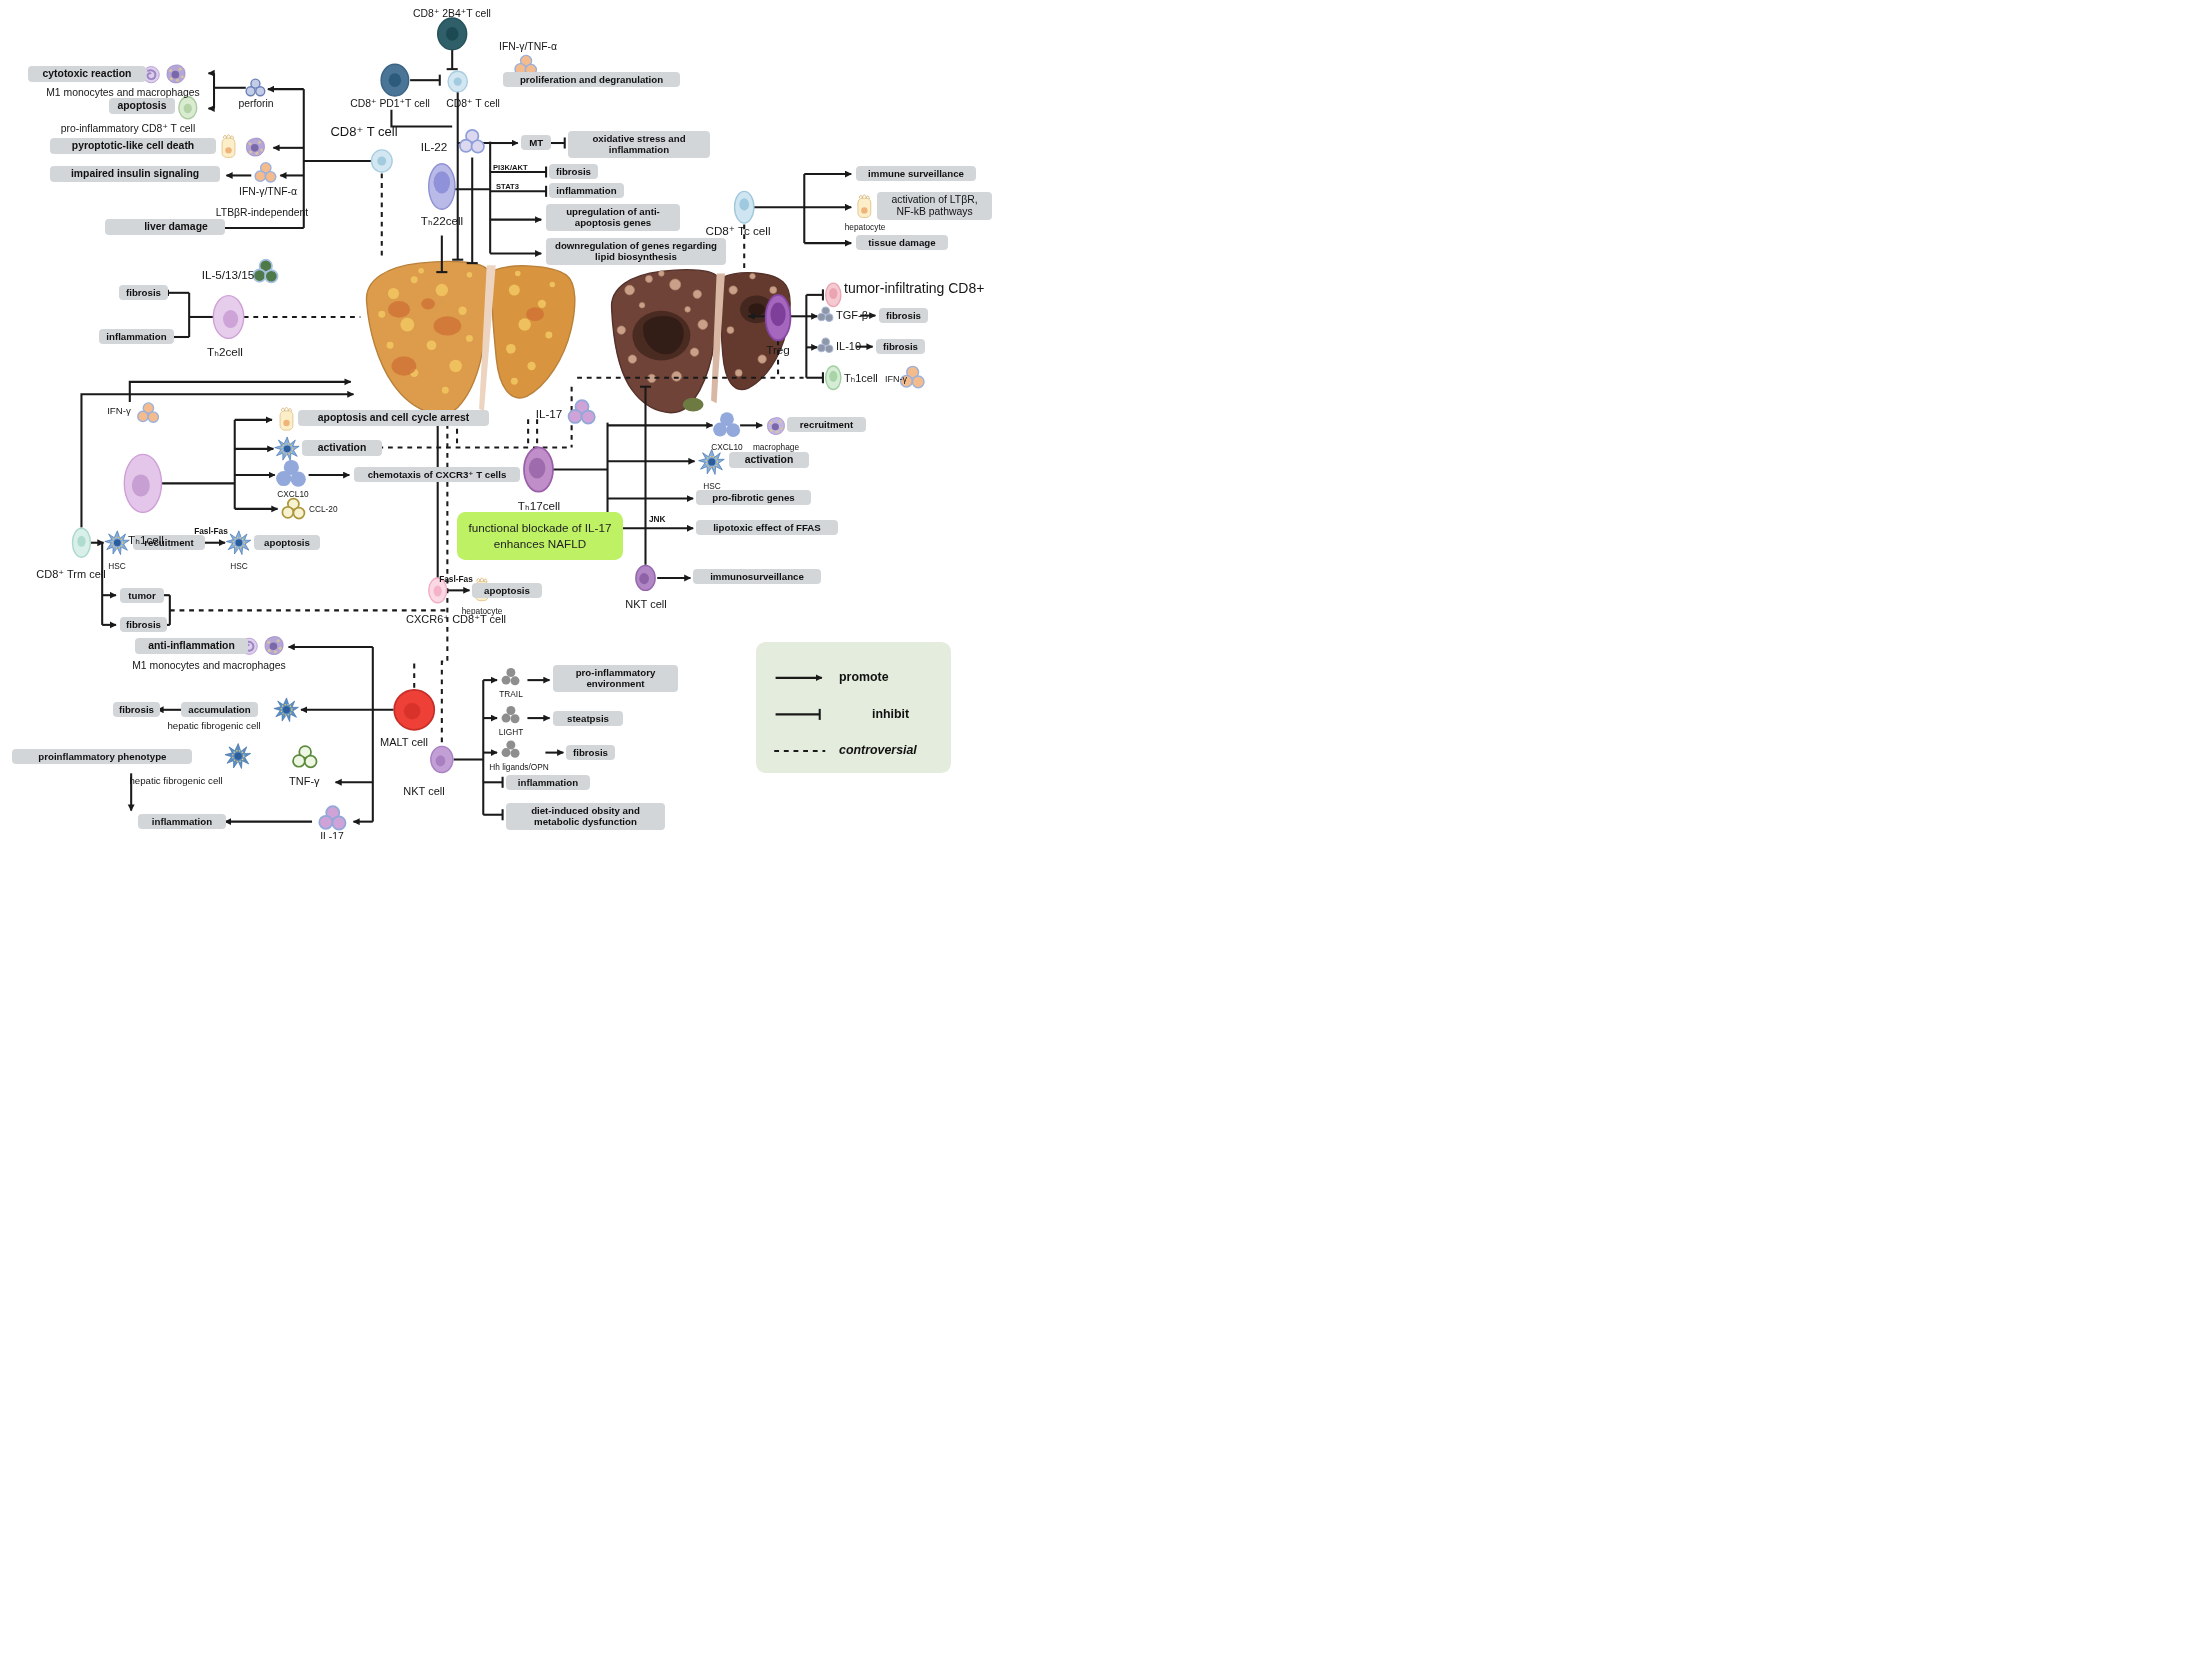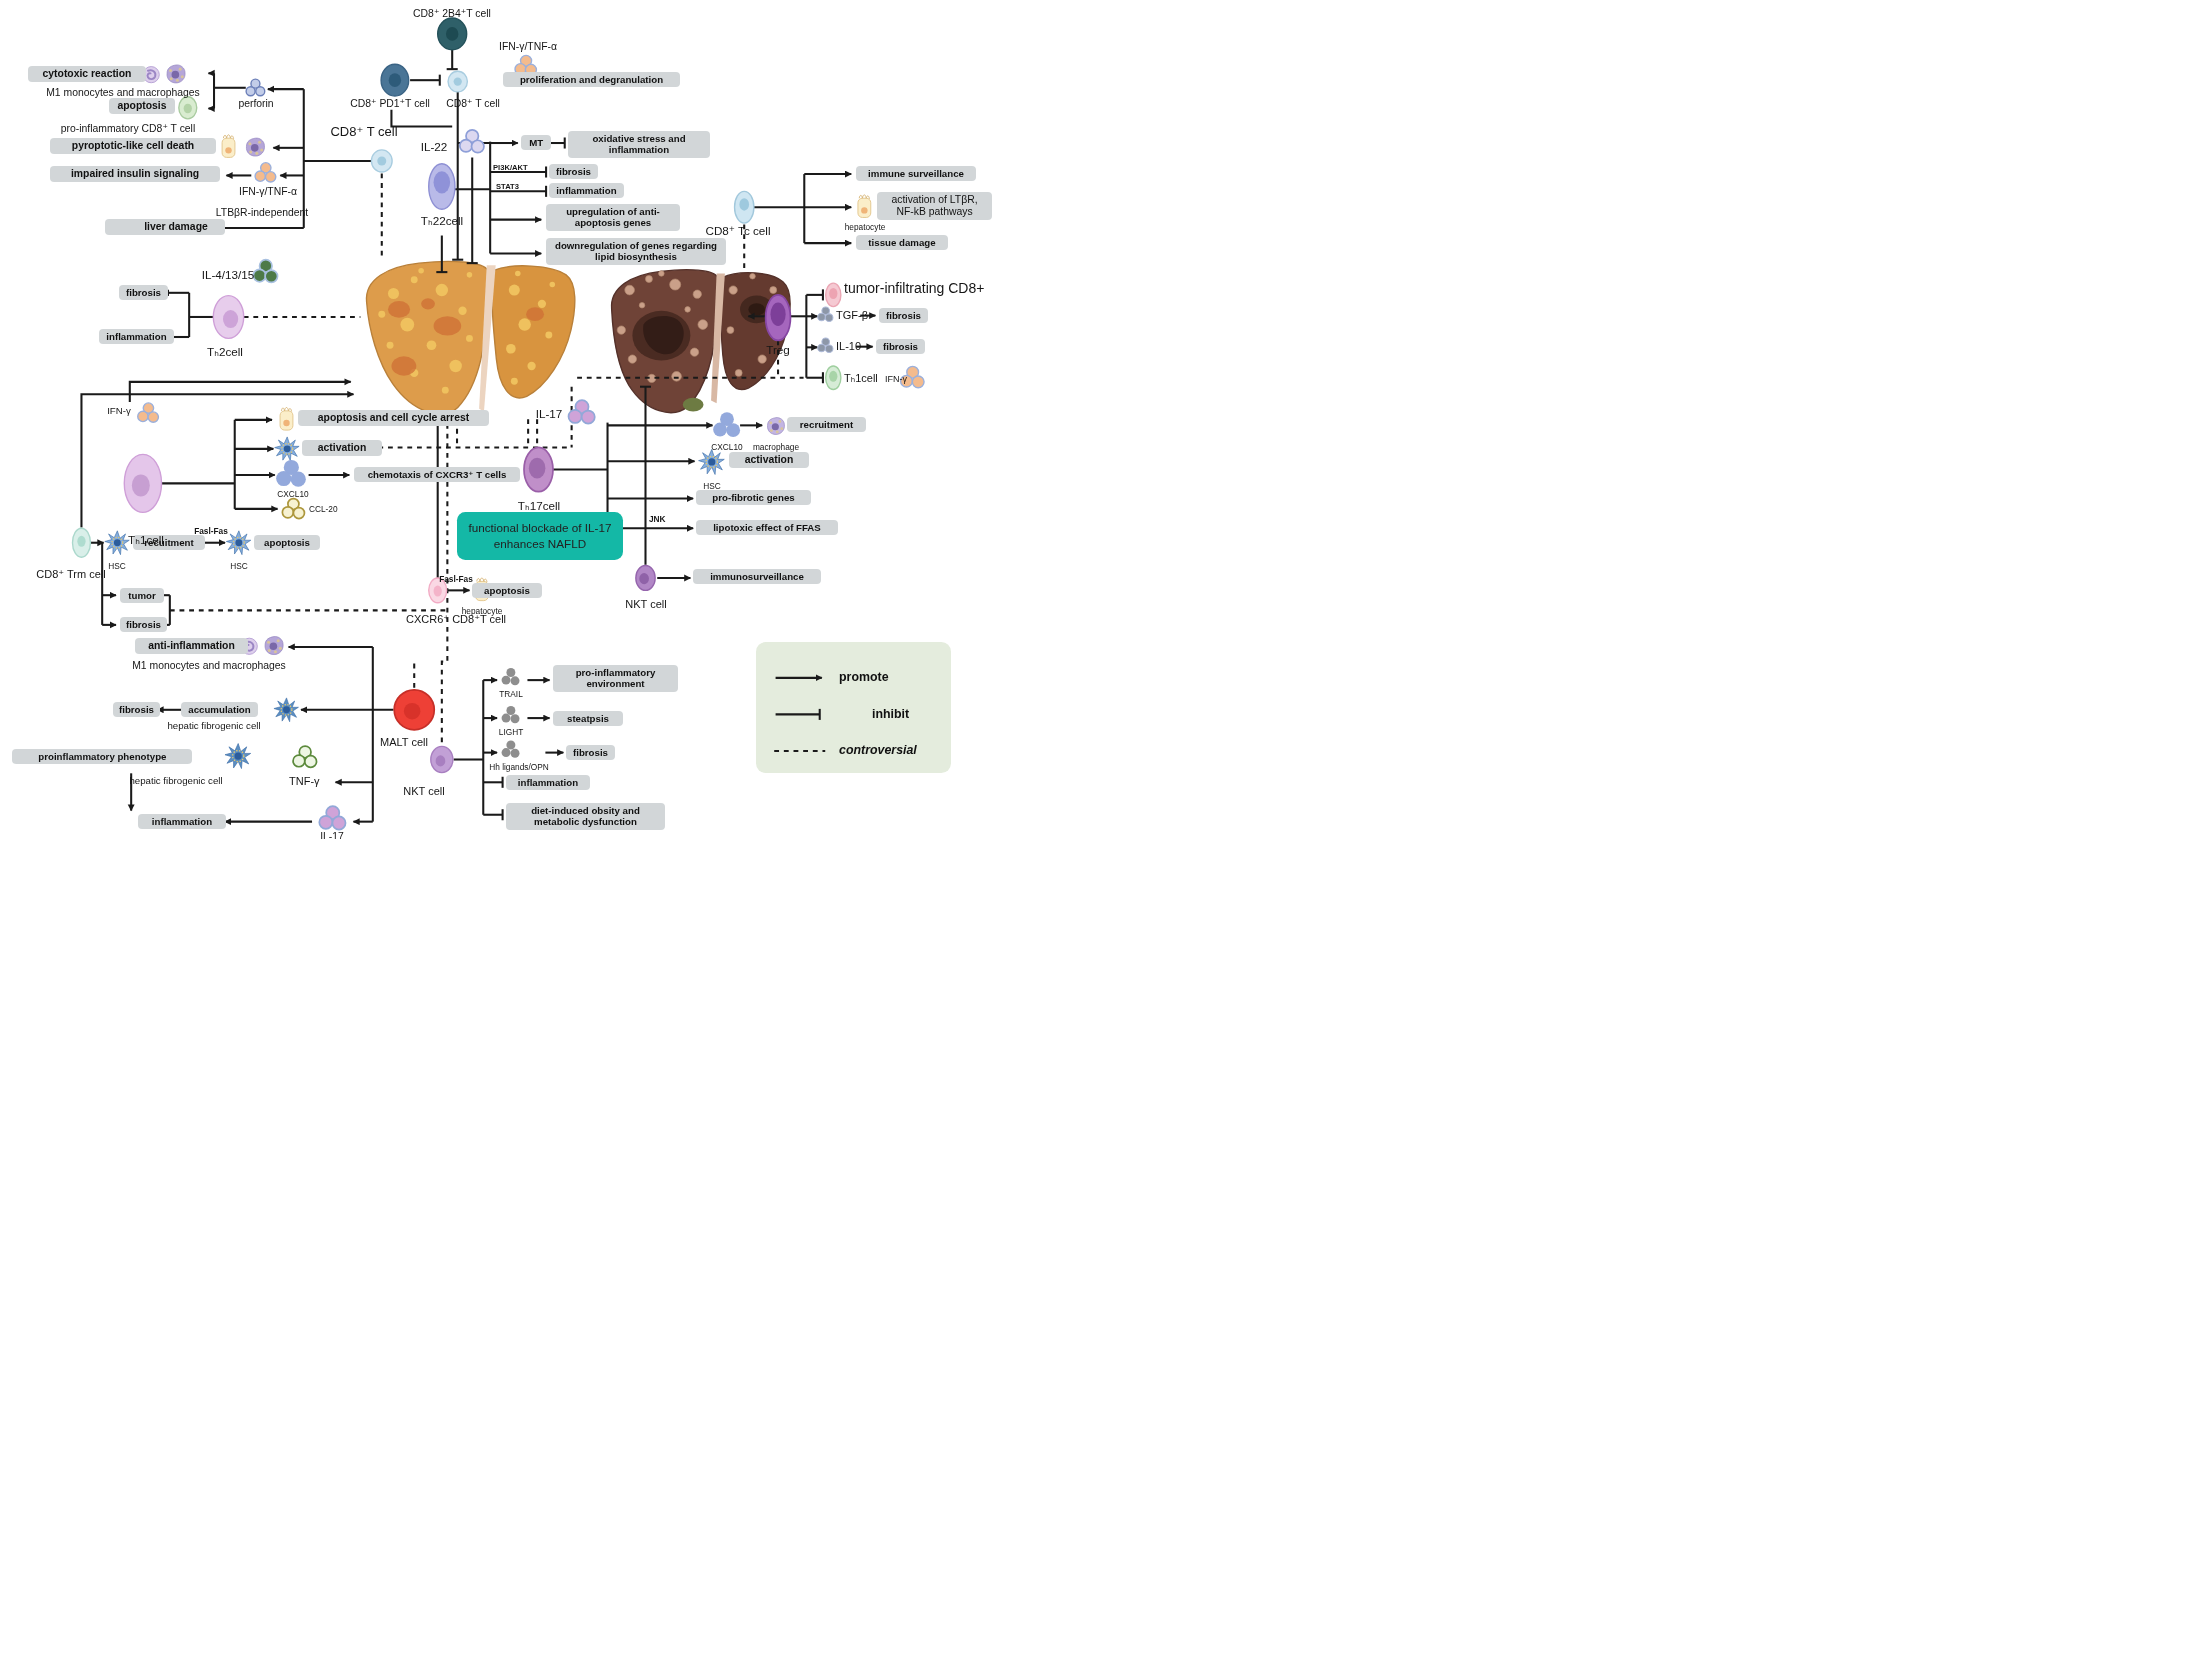--- a/index.html
+++ b/index.html
@@ -7,21 +7,21 @@
   #stage{position:relative;width:1097px;height:839px;background:#ffffff;overflow:hidden;}
   #wires{position:absolute;left:0;top:0;z-index:1;}
   .gbox{position:absolute;z-index:3;background:#d2d6d8;border-radius:4.1px;
         font-weight:bold;font-size:9.7px;line-height:1.15;text-align:center;
         padding:2.1px 5.5px;display:flex;align-items:center;justify-content:center;color:#111;}
   .lbl{position:absolute;z-index:3;font-size:10.4px;white-space:nowrap;color:#161616;}
   .ctr{transform:translateX(-50%);text-align:center;}
   .sm{font-size:7.6px;font-weight:bold;}
   .big{font-size:13px;}
   .cellname{font-size:11.7px;}
-  .funcblock{position:absolute;z-index:2;background:#14b8a6;border-radius:8.3px;
+  .funcblock{position:absolute;z-index:2;background:#bef264;border-radius:8.3px;
         font-size:11.7px;text-align:center;display:flex;align-items:center;justify-content:center;
         color:#222;padding:4.1px 7px;line-height:1.35;}
   .legendbox{position:absolute;z-index:0;background:#e4ecdd;border-radius:9.7px;}
   .leglbl{position:absolute;z-index:3;font-size:12.4px;font-weight:bold;color:#111;}
 </style>
 </head>
 <body>
 
 <div id="stage">
 
@@ -499,21 +499,21 @@
 <div class="lbl ctr" style="left:123px;top:87px;">M1 monocytes and macrophages</div>
 <div class="lbl ctr" style="left:256px;top:98px;">perforin</div>
 <div class="lbl ctr" style="left:128px;top:122px;">pro-inflammatory CD8⁺ T cell</div>
 <div class="lbl ctr" style="left:268px;top:186px;">IFN-γ/TNF-α</div>
 <div class="lbl ctr" style="left:262px;top:207px;">LTBβR-independent</div>
 <div class="lbl ctr cellname" style="left:442px;top:214px;">Tₕ22cell</div>
 <div class="lbl sm" style="left:493px;top:163px;">PI3K/AKT</div>
 <div class="lbl sm" style="left:496px;top:182px;">STAT3</div>
 <div class="lbl ctr cellname" style="left:738px;top:224px;">CD8⁺ Tc cell</div>
 <div class="lbl ctr" style="left:865px;top:222px;font-size:8.3px;">hepatocyte</div>
-<div class="lbl ctr cellname" style="left:228px;top:268px;">IL-4/13/15</div>
+<div class="lbl ctr cellname" style="left:228px;top:268px;">IL-5/13/15</div>
 <div class="lbl ctr cellname" style="left:225px;top:345px;">Tₕ2cell</div>
 <div class="lbl ctr cellname" style="left:778px;top:343px;">Treg</div>
 <div class="lbl" style="left:844px;top:280px;font-size:14px;">tumor-infiltrating CD8+</div>
 <div class="lbl" style="left:836px;top:309px;font-size:11px;">TGF-β</div>
 <div class="lbl" style="left:836px;top:340px;font-size:11px;">IL-10</div>
 <div class="lbl" style="left:844px;top:372px;font-size:11px;">Tₕ1cell</div>
 <div class="lbl" style="left:885px;top:374px;font-size:9px;">IFN-γ</div>
 <div class="lbl ctr" style="left:119px;top:405px;font-size:9.7px;">IFN-γ</div>
 <div class="lbl ctr cellname" style="left:146px;top:533px;">Tₕ1cell</div>
 <div class="lbl ctr" style="left:293px;top:489px;font-size:8.3px;">CXCL10</div>

